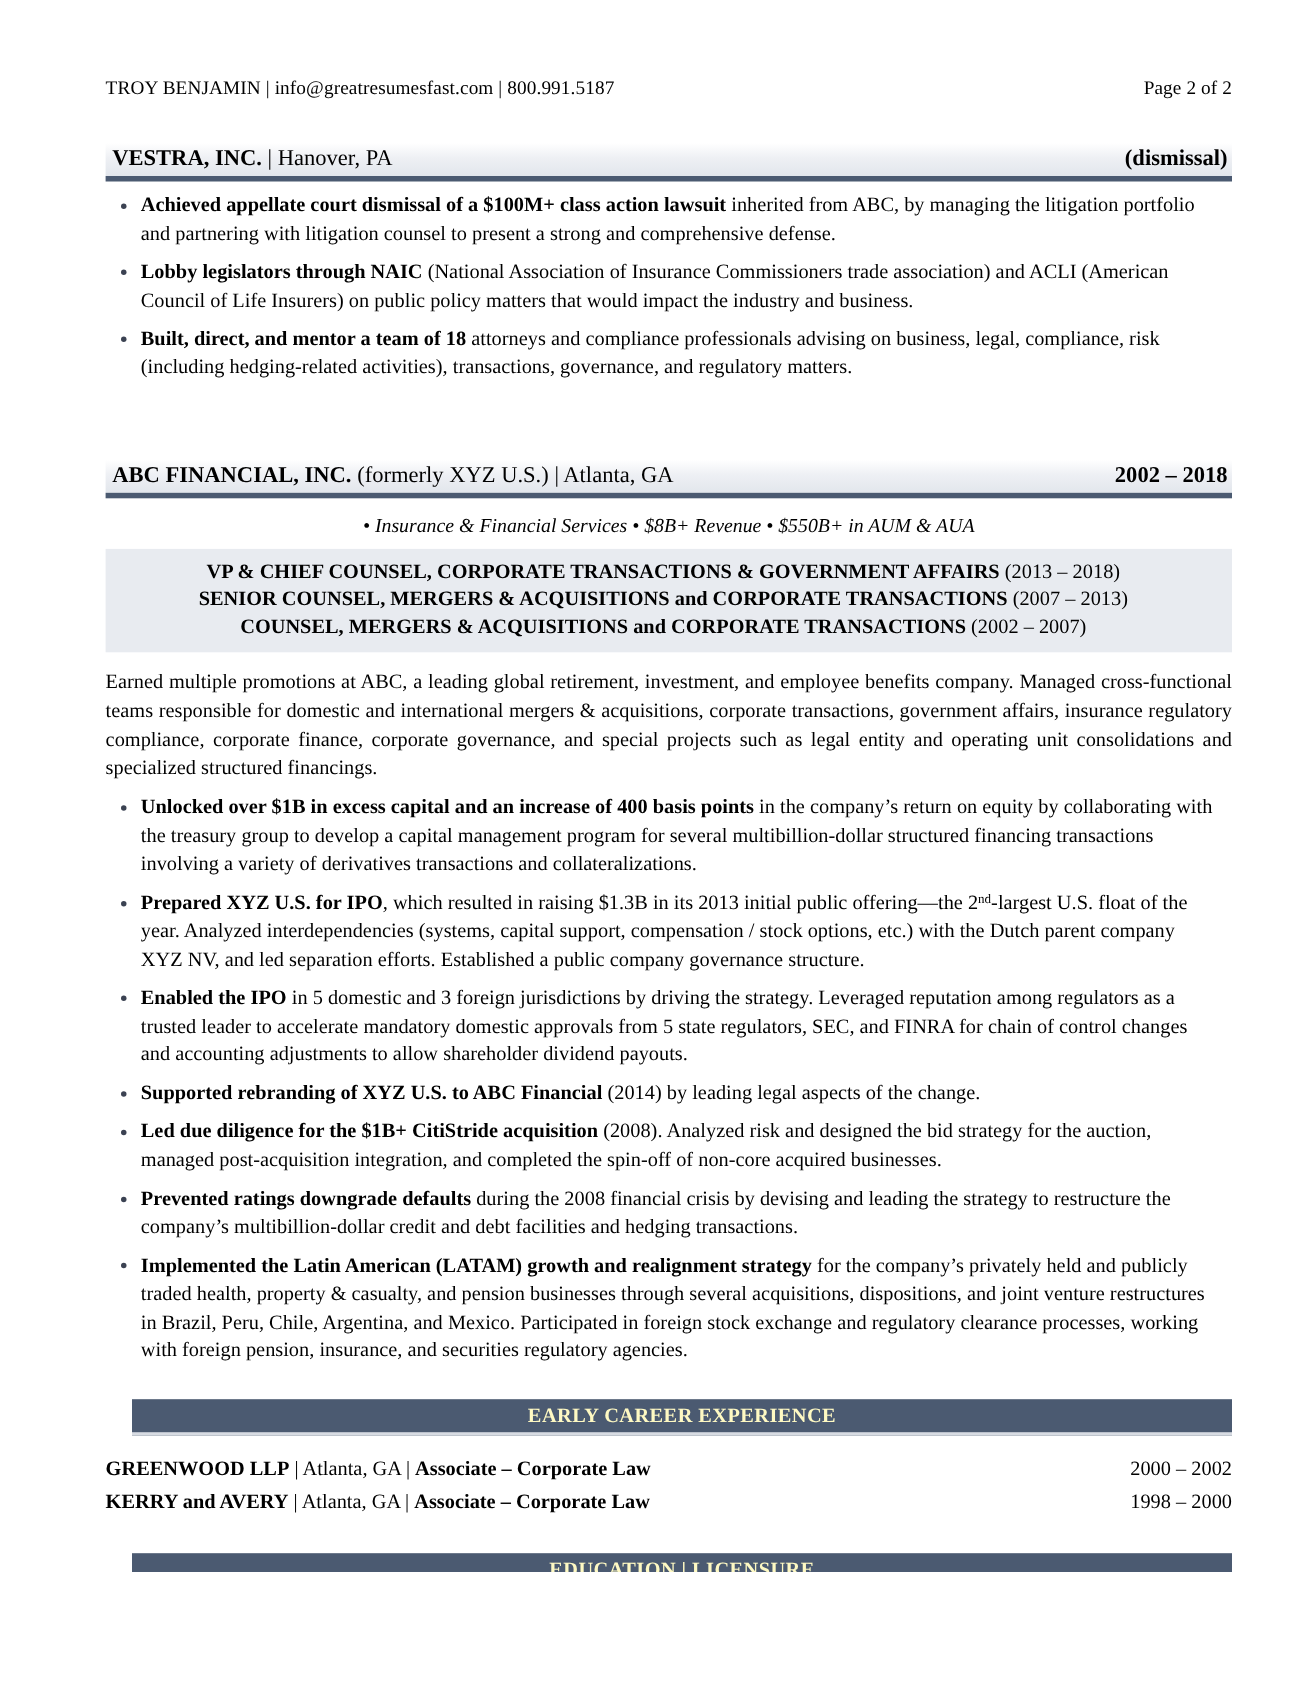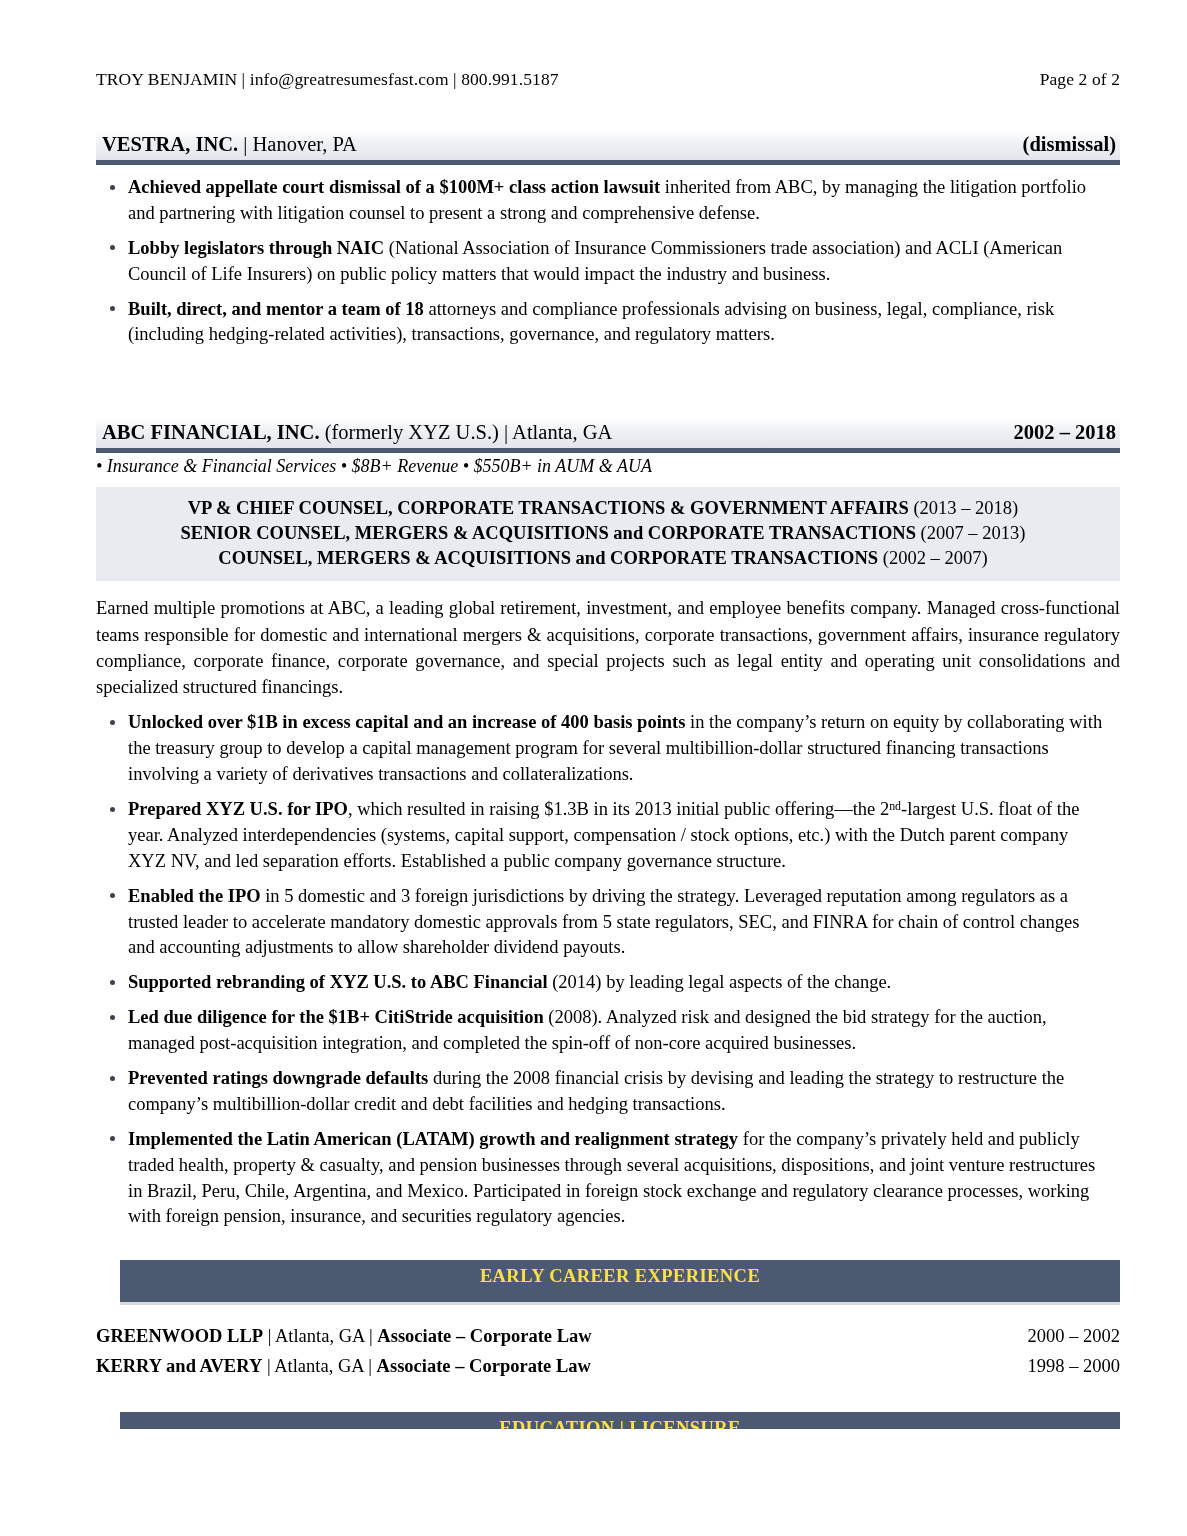--- a/index.html
+++ b/index.html
@@ -59,23 +59,24 @@
   }
   .co-bar .co-name .norm { font-weight: normal; }
   .co-bar .co-right {
     font-size: 20.5px;
     font-weight: bold;
     white-space: nowrap;
   }
 
   
   .tagline {
+    text-align: center;
     font-style: italic;
     font-size: 18px;
-    margin-top: 3px;
+    margin-top: 15px;
     margin-bottom: 10px;
   }
 
   
   .titles {
     background: #e8ebf0;
     text-align: center;
     padding: 9px 10px 10px 0;
     box-sizing: border-box;
   }
@@ -125,26 +126,26 @@
     vertical-align: 0.45em;
     line-height: 0;
   }
 
   .vestra-list { margin-top: 8px; }
   .abc-list { margin-top: 12px; }
 
   
   .sec-bar {
     background: #4b5a71;
-    color: #fde047;
+    color: #fef9c3;
     text-align: center;
     font-weight: bold;
     font-size: 18.5px;
     letter-spacing: 0.4px;
-    padding: 6px 0 15px 0;
+    padding: 6px 0 3px 0;
     border-bottom: 3px solid #d7dbe2;
     margin-left: 24px;
   }
 
   
   .early {
     margin-top: 17px;
   }
   .early-row {
     display: flex;

